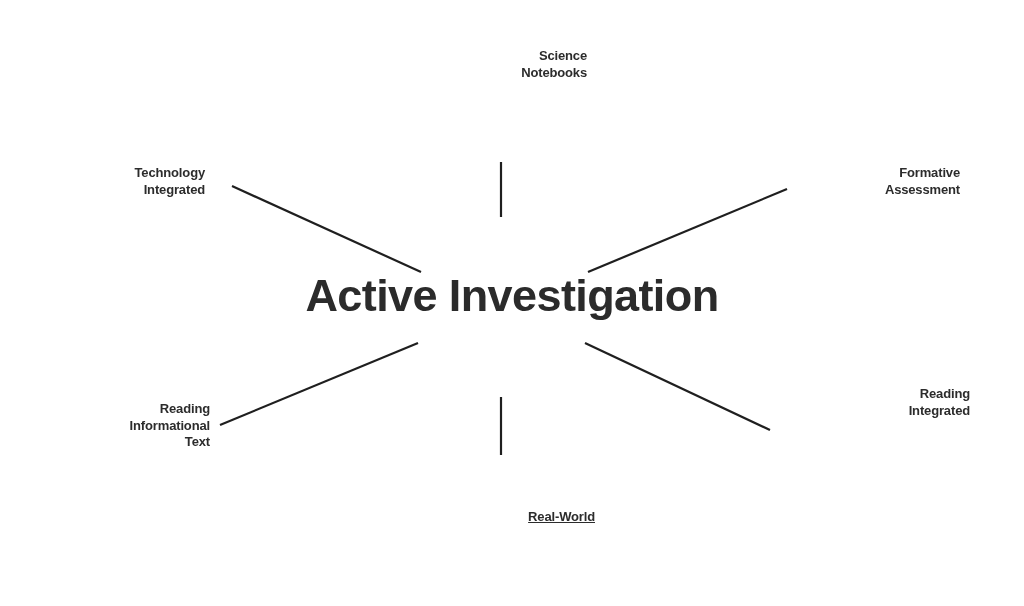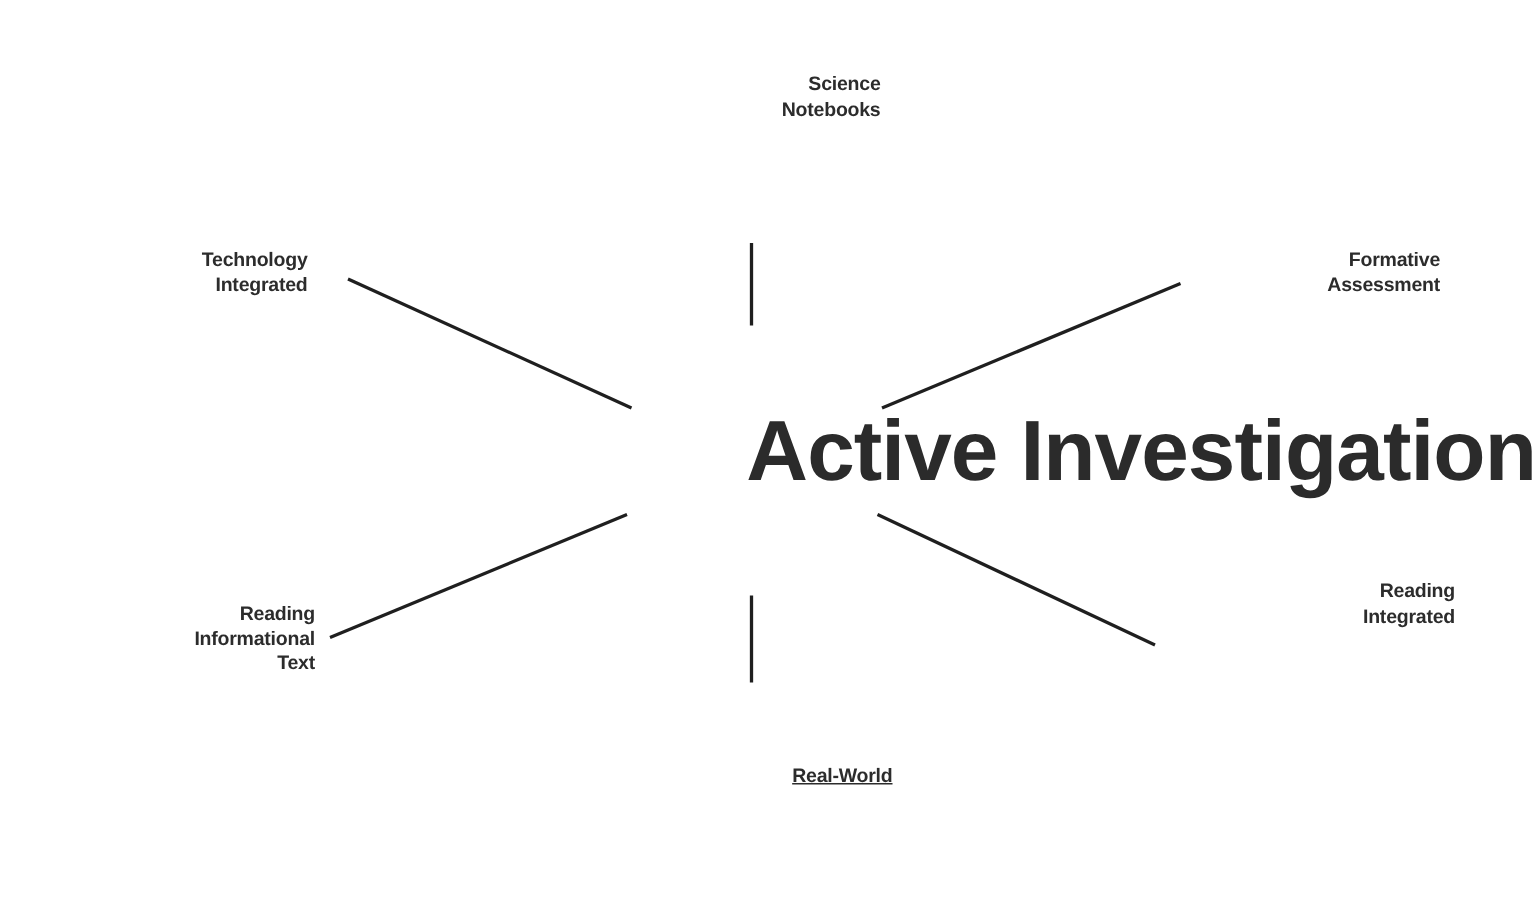--- a/index.html
+++ b/index.html
@@ -38,23 +38,23 @@
     white-space: nowrap;
   }
   .node-label .line {
     display: block;
   }
   #center-node {
     position: absolute;
     left: 0;
     top: 273px;
     width: 1024px;
-    text-align: right;
+    text-align: center;
     font-weight: bold;
-    font-size: 57px;
+    font-size: 45px;
     line-height: 1.0;
     color: #2b2b2b;
     letter-spacing: -0.6px;
     white-space: nowrap;
   }
   
   #node-science-notebooks { left: 415px; top: 48px; width: 172px; }
   #node-integrated-technology { left: 45px; top: 165px; width: 160px; }
   #node-formative-assessment { left: 795px; top: 165px; width: 165px; }
   #node-reading-informational-text { left: 40px; top: 401px; width: 170px; }

